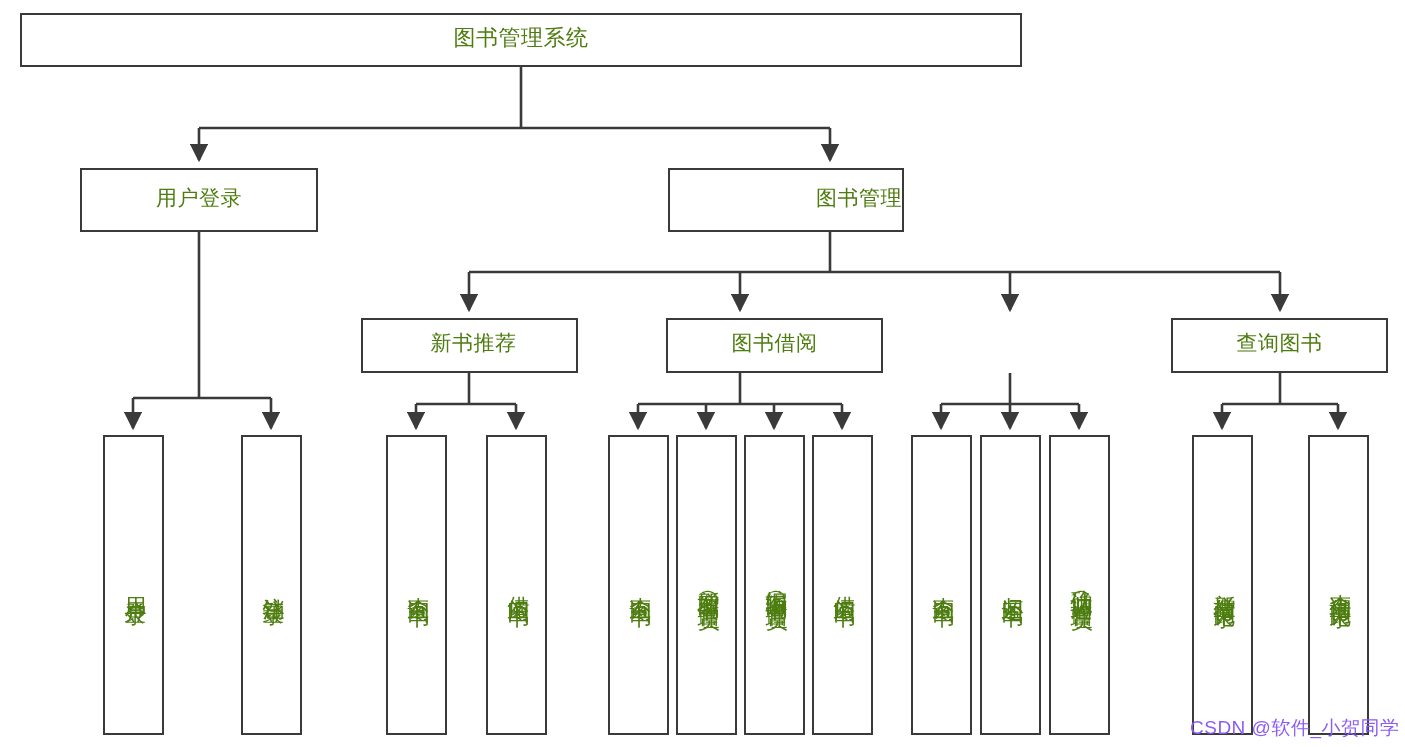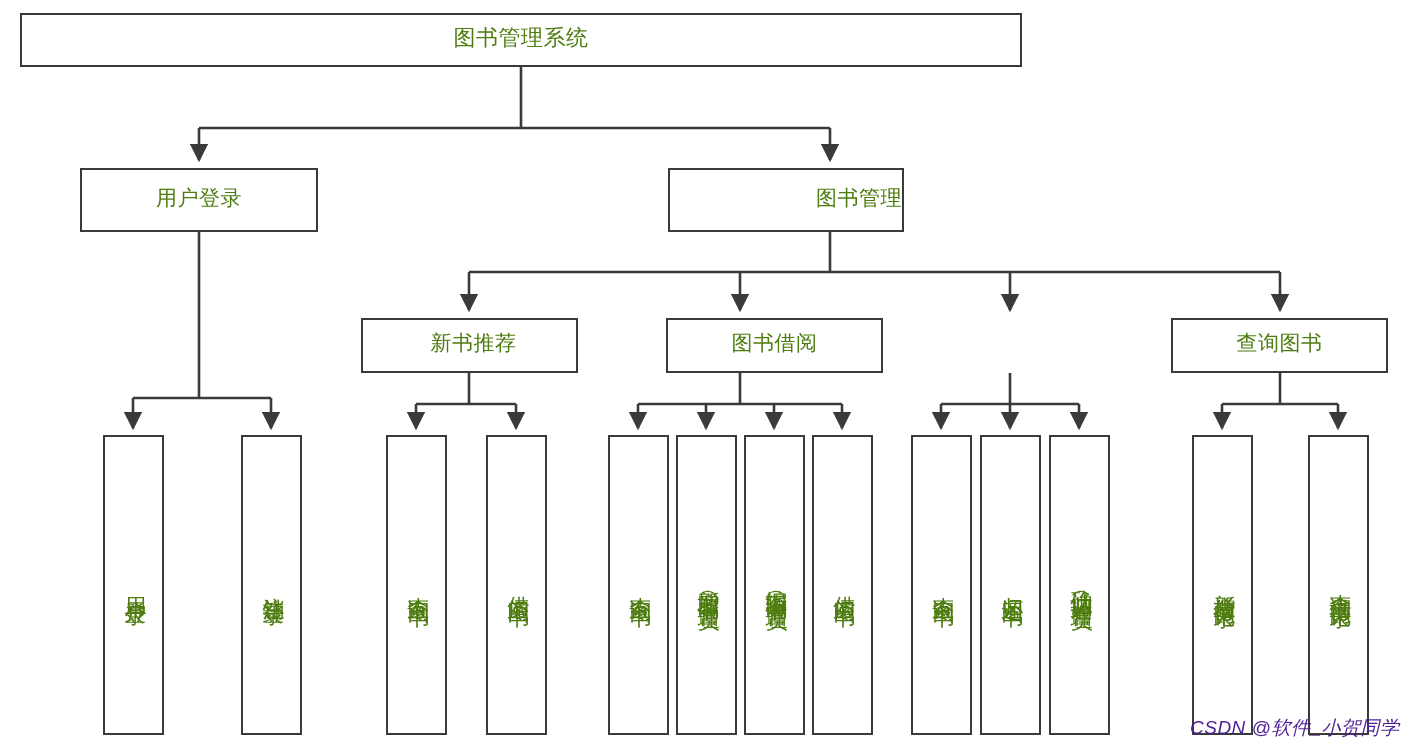--- a/index.html
+++ b/index.html
@@ -54,27 +54,26 @@
     text-orientation: upright;
     font-size: 22px;
     line-height: 1.0;
     letter-spacing: 3px;
     white-space: nowrap;
     max-height: 286px;
   }
   .node.root .node-label { font-size: 22px; }
   .watermark {
     position: absolute;
-    color: #4c1d95;
+    color: #8b5cf6;
     font-size: 19px;
     letter-spacing: 0.5px;
     white-space: nowrap;
     z-index: 3;
     font-family: "Liberation Sans", "DejaVu Sans", sans-serif;
-    font-style: italic;
   }
 </style>
 </head>
 <body>
 
 <div id="canvas">
 
   <svg id="wires" viewBox="0 0 1405 747" xmlns="http://www.w3.org/2000/svg">
     <defs>
       <marker id="arrow" viewBox="0 0 12 12" refX="10.5" refY="6" markerWidth="7" markerHeight="7" orient="auto-start-reverse">

